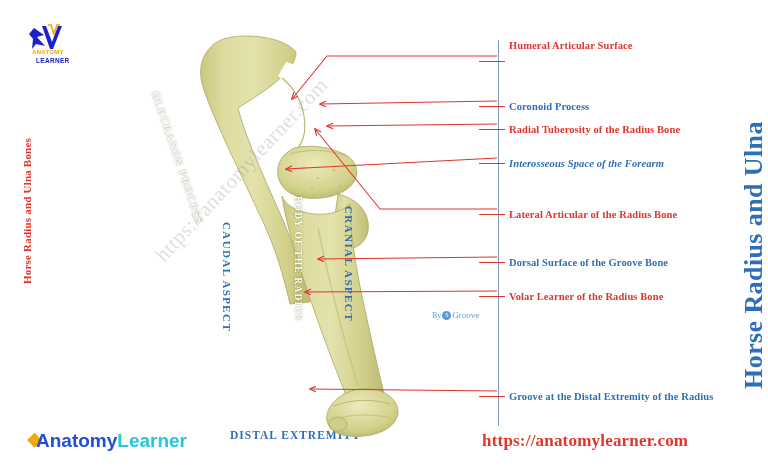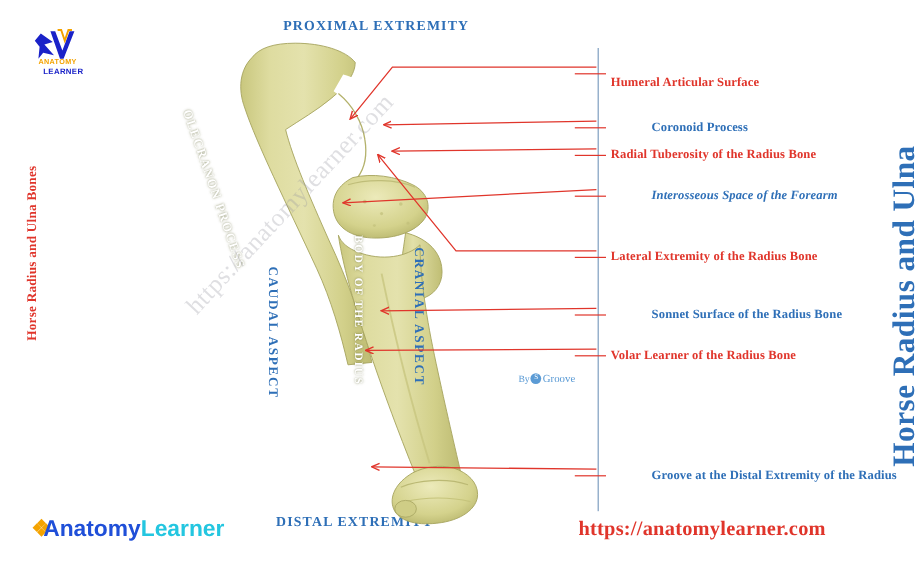--- a/index.html
+++ b/index.html
@@ -63,21 +63,21 @@
   .asp-caudal{left:233px;top:222px;transform:rotate(90deg);transform-origin:left top;}
   .asp-cranial{left:355px;top:206px;transform:rotate(90deg);transform-origin:left top;}
 
   
   .spine{position:absolute;left:498px;top:40px;width:1.4px;height:386px;background:#7e9ec0;}
 
   
   .callout{position:absolute;left:509px;font-family:"Liberation Serif",serif;
     font-weight:bold;font-size:10.5px;white-space:nowrap;letter-spacing:.1px;}
   .callout.red{color:#e0352b;}
-  .callout.blue{color:#2e6fb7;margin-left:34px;}
+  .callout.blue{color:#2e6fb7;}
   .tick{position:absolute;height:1.2px;background:#e0352b;}
 
   
   .arrows{position:absolute;left:0;top:0;width:768px;height:476px;pointer-events:none;}
 
   
   .wm-diag{
     position:absolute;left:150px;top:250px;width:300px;
     transform:rotate(-47deg);transform-origin:left top;
     font-family:"Liberation Serif",serif;font-size:21px;color:rgba(150,150,160,.30);
@@ -111,21 +111,20 @@
       <path d="M18 4 L24 20 L30 4 L34 4 L25 27 L22 27 L14 4 Z" fill="#1a22c8"></path>
       <path d="M20 3 L23 3 L26 12 L29 3 L32 3" stroke="#f4a300" stroke-width="1.6" fill="none"></path>
     </svg>
     <div class="ltxt1">ANATOMY</div>
     <div class="ltxt2">LEARNER</div>
   </div>
 
   <div class="left-title">Horse Radius and Ulna Bones</div>
   <div class="right-title">Horse Radius and Ulna</div>
 
-  <div class="cap cap-prox">PROXIMAL  EXTREMITY</div>
   <div class="cap cap-dist">DISTAL EXTREMITY</div>
 
   <div class="bone-wrap">
     <svg width="230" height="412" viewBox="0 0 230 412">
       <defs>
         <linearGradient id="bg1" x1="0" y1="0" x2="1" y2="0">
           <stop offset="0%" stop-color="#c9c77e"></stop>
           <stop offset="22%" stop-color="#dedcA0" stop-opacity="1"></stop>
           <stop offset="48%" stop-color="#e4e2ad"></stop>
           <stop offset="78%" stop-color="#d2d08a"></stop>
@@ -233,31 +232,31 @@
 
     <path d="M497,257 L318,259" stroke="#e0352b" stroke-width="1.05" fill="none" marker-end="url(#ah)"></path>
 
     <path d="M497,291 L305,292" stroke="#e0352b" stroke-width="1.05" fill="none" marker-end="url(#ah)"></path>
 
     <path d="M497,391 L310,389" stroke="#e0352b" stroke-width="1.05" fill="none" marker-end="url(#ah)"></path>
   </svg>
 
   <div id="callout-layer">
       <div class="tick" style="left: 479px; top: 61px; width: 26px;"></div>
-      <div class="callout red" style="top: 64px;">Humeral  Articular Surface</div>
+      <div class="callout red" style="top: 40px;">Humeral  Articular Surface</div>
       <div class="tick" style="left: 479px; top: 106px; width: 26px;"></div>
       <div class="callout blue" style="top: 101px;">Coronoid Process</div>
       <div class="tick" style="left: 479px; top: 129px; width: 26px;"></div>
       <div class="callout red" style="top: 124px; text-align: center;">Radial Tuberosity of the Radius Bone</div>
       <div class="tick" style="left: 479px; top: 163px; width: 26px;"></div>
       <div class="callout blue" style="top: 158px; font-style: italic;">Interosseous Space of the Forearm</div>
       <div class="tick" style="left: 479px; top: 214px; width: 26px;"></div>
-      <div class="callout red" style="top: 209px;">Lateral Extremity of the Radius Bone</div>
+      <div class="callout red" style="top: 209px;">Lateral Articular of the Radius Bone</div>
       <div class="tick" style="left: 479px; top: 262px; width: 26px;"></div>
-      <div class="callout blue" style="top: 257px;">Sonnet Surface of the Radius Bone</div>
+      <div class="callout blue" style="top: 257px;">Dorsal Surface of the Groove Bone</div>
       <div class="tick" style="left: 479px; top: 296px; width: 26px;"></div>
       <div class="callout red" style="top: 291px;">Volar Learner of the Radius Bone</div>
       <div class="tick" style="left: 479px; top: 396px; width: 26px;"></div>
       <div class="callout blue" style="top: 391px;">Groove  at the Distal Extremity of the Radius</div>
     </div>
 
   <div class="brand">
     <span class="bolt">❖</span><span class="a">Anatomy</span><span class="l">Learner</span>
   </div>
   <div class="url">https://anatomylearner.com</div>

